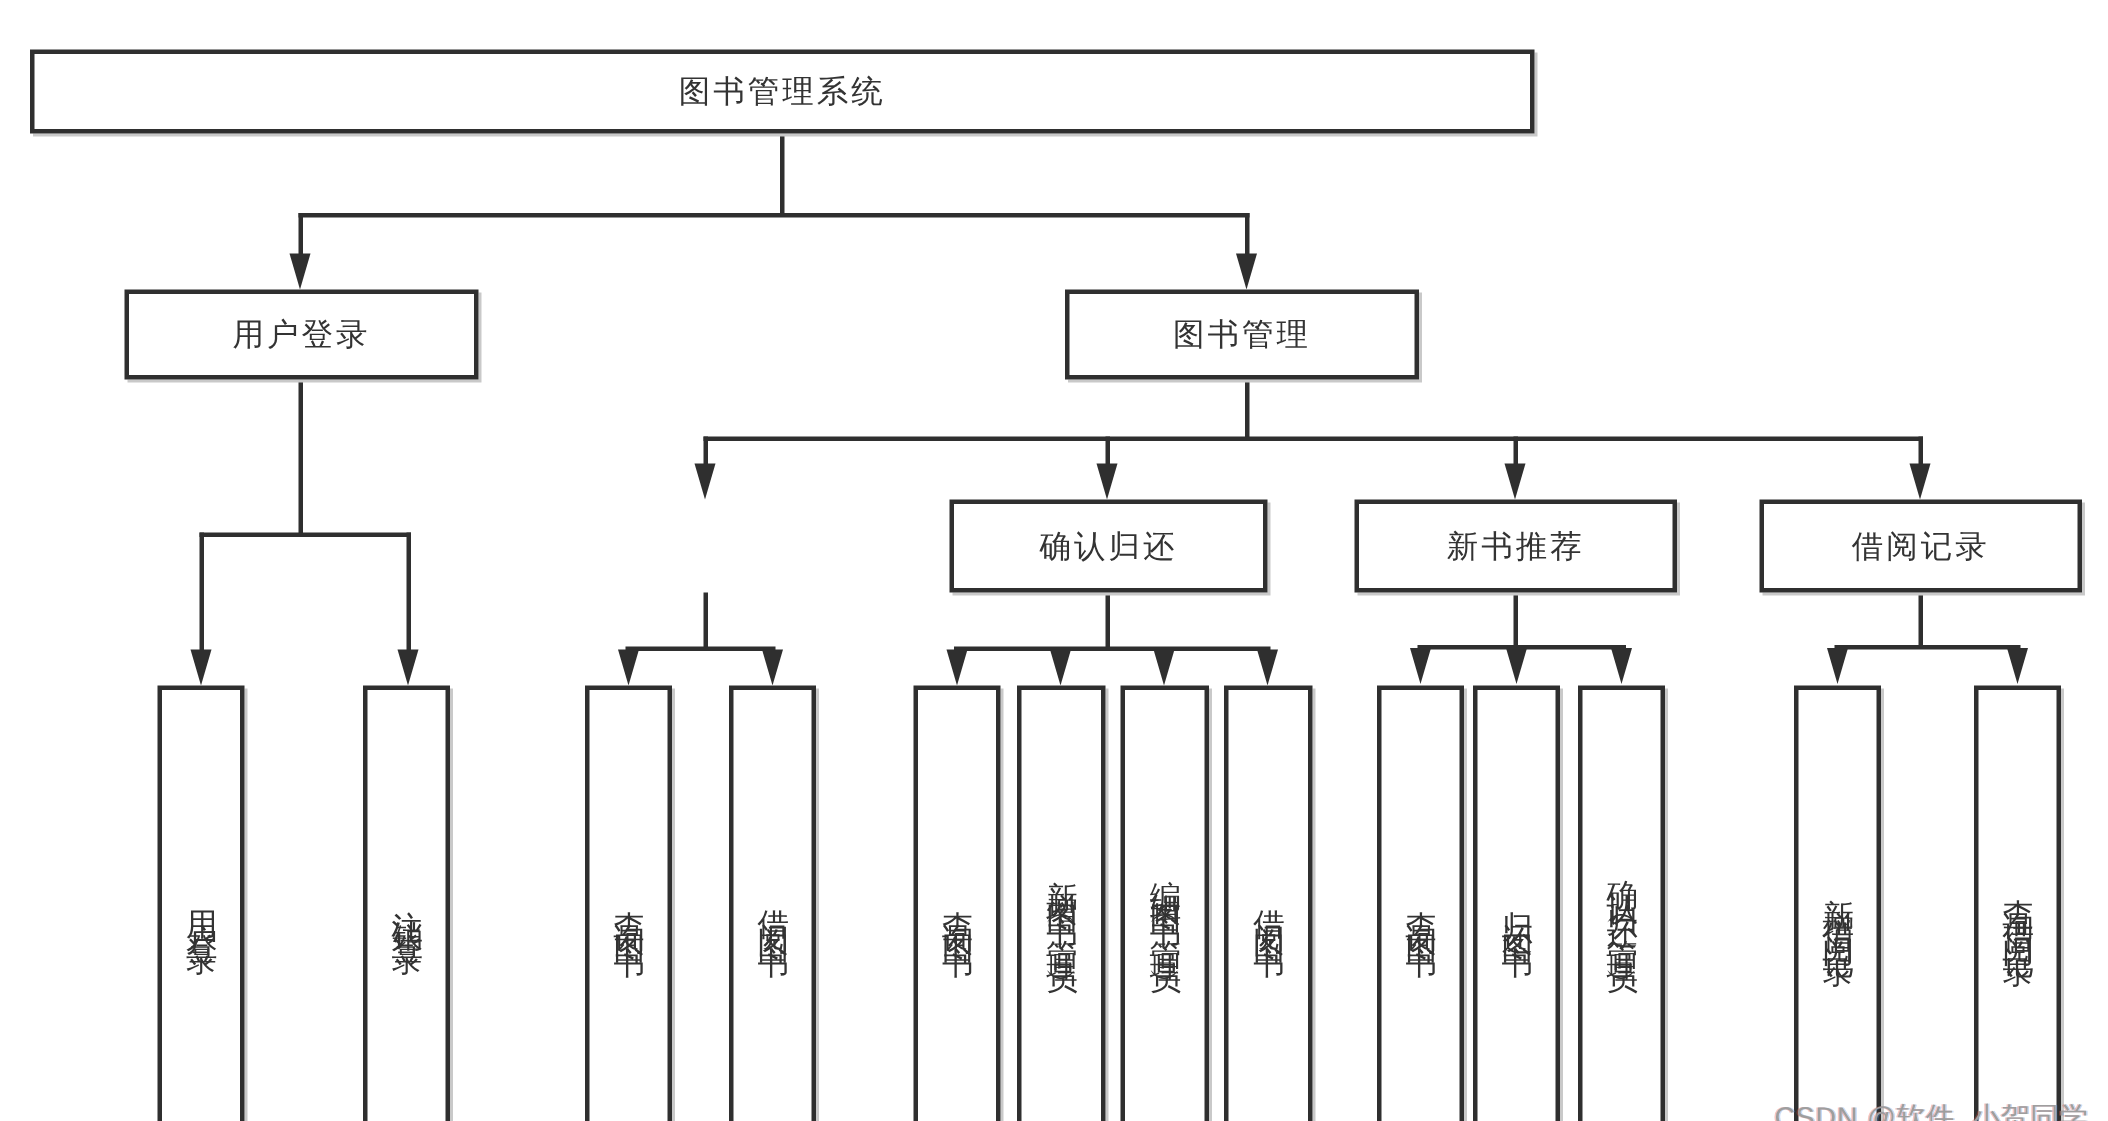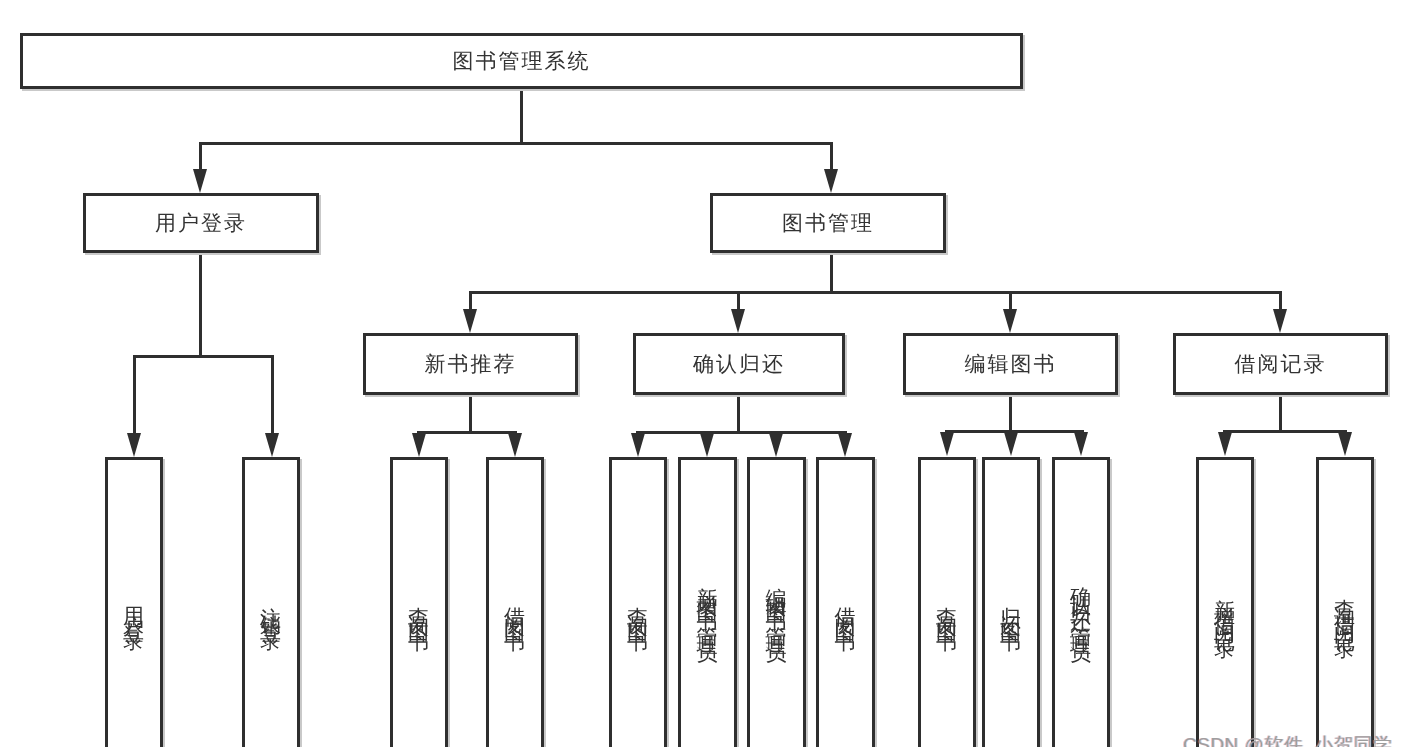--- a/index.html
+++ b/index.html
@@ -88,25 +88,24 @@
   <div class="hl" style="left:1223px;top:410px;width:124px;height:3px;"></div>
   <div class="arrow" style="left:1218px;top:412px;"></div>
   <div class="arrow" style="left:1338px;top:412px;"></div>
 
   <div class="node" style="left:20px;top:13px;width:1003px;height:56px;">图书管理系统</div>
 
   <div class="node" style="left:83px;top:173px;width:236px;height:60px;">用户登录</div>
 
   <div class="node" style="left:710px;top:173px;width:236px;height:60px;">图书管理</div>
 
-  <div class="node" style="left:363px;top:313px;width:215px;height:62px;">新书推荐</div>
 
   <div class="node" style="left:633px;top:313px;width:212px;height:62px;">确认归还</div>
 
-  <div class="node" style="left:903px;top:313px;width:215px;height:62px;">编辑图书</div>
+  <div class="node" style="left:903px;top:313px;width:215px;height:62px;">新书推荐</div>
 
   <div class="node" style="left:1173px;top:313px;width:215px;height:62px;">借阅记录</div>
 
   <div class="node leaf" style="left:105px;top:437px;width:58px;height:298px;">用户登录</div>
   <div class="node leaf" style="left:242px;top:437px;width:58px;height:298px;">注销登录</div>
 
   <div class="node leaf" style="left:390px;top:437px;width:58px;height:298px;">查询图书</div>
   <div class="node leaf" style="left:486px;top:437px;width:58px;height:298px;">借阅图书</div>
 
   <div class="node leaf" style="left:609px;top:437px;width:58px;height:298px;">查询图书</div>

